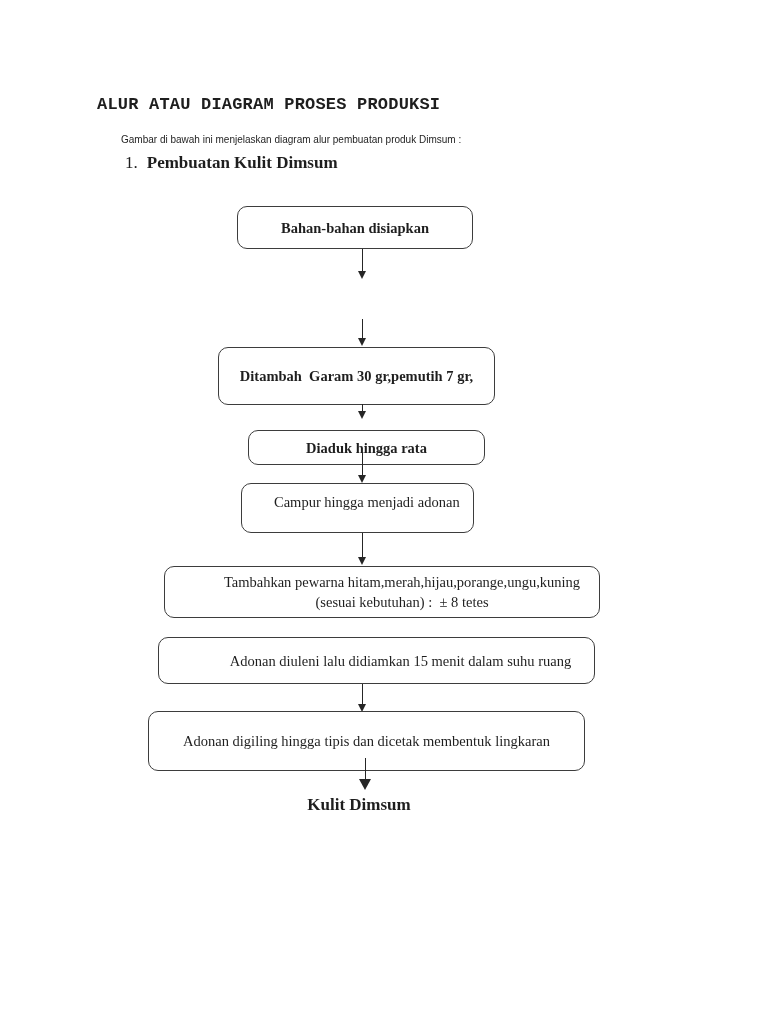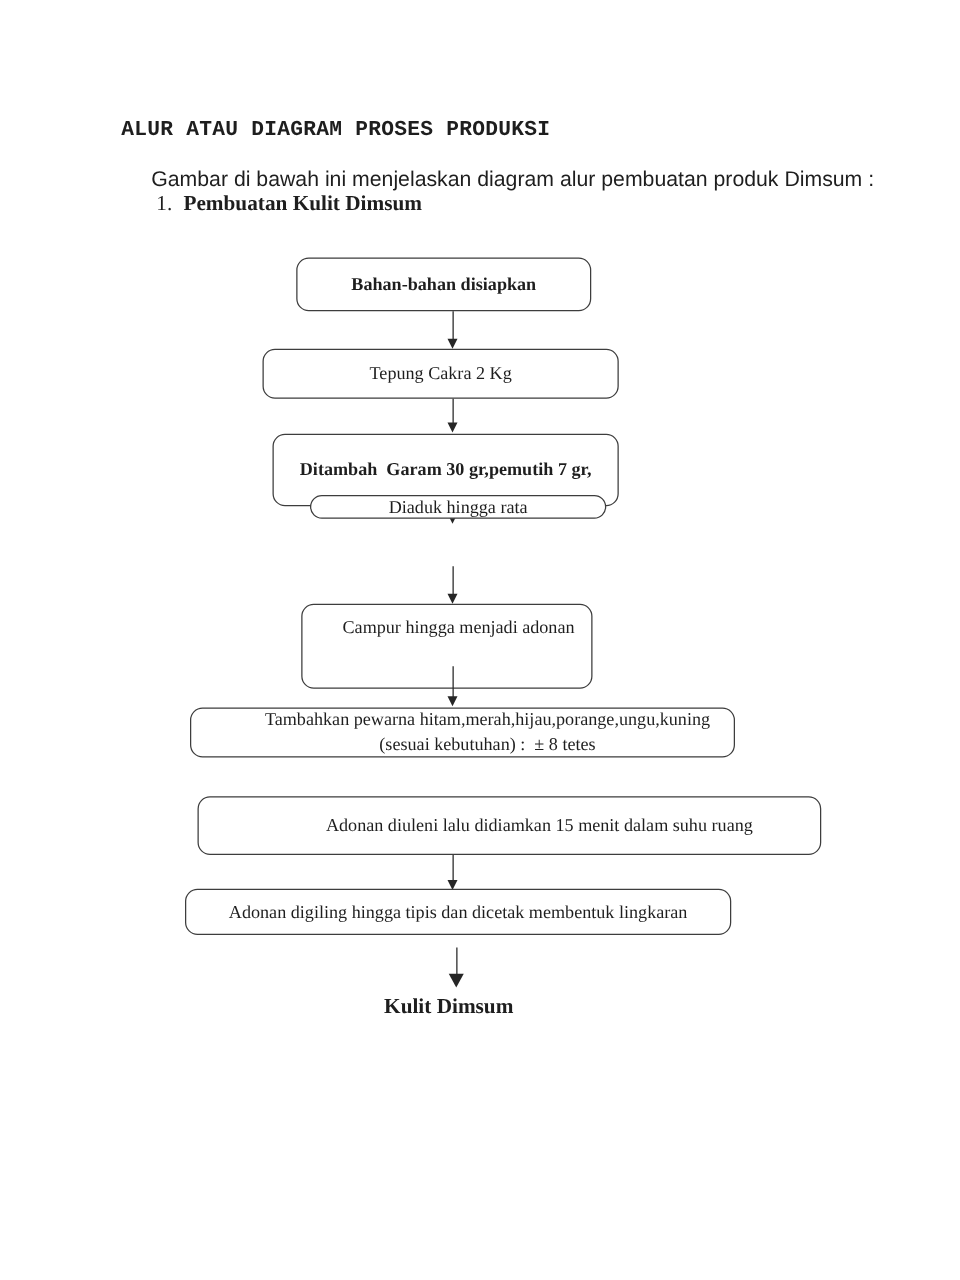--- a/index.html
+++ b/index.html
@@ -11,21 +11,21 @@
   .canvas{position:absolute;inset:0;background:var(--page_bg,#ffffff);}
   .title{
     position:absolute;left:97px;top:95px;
     font-family:Liberation Mono, monospace;
     font-weight:700;font-size:17px;letter-spacing:.2px;
     color:var(--text,#232323);white-space:nowrap;
   }
   .subtitle{
     position:absolute;left:121px;top:134px;
     font-family:"Liberation Sans", sans-serif;
-    font-size:17px;color:var(--text,#2a2a2a);white-space:nowrap;
+    font-size:10px;color:var(--text,#2a2a2a);white-space:nowrap;
   }
   .section{
     position:absolute;left:109px;top:153px;
     font-size:17px;color:var(--text,#161616);white-space:nowrap;margin-left:16px;
   }
   .section .num{font-weight:400;margin-right:9px;}
   .section .st{font-weight:700;}
   .fbox{
     position:absolute;box-sizing:border-box;background:#fff;
     border:1.4px solid var(--box_border,#3d3d3d);border-radius:10px;
@@ -71,71 +71,68 @@
 
   <div class="fbox" style="left:237px;top:206px;width:236px;height:43px;font-weight:bold;">
     <span class="line">Bahan-bahan disiapkan</span>
   </div>
 
   <div class="arrow" style="left:355px;top:249px;height:30px;">
     <div class="shaft"></div>
     <div class="head"></div>
   </div>
 
-  <div class="fbox" style="left:210px;top:279px;width:285px;height:40px;">
-    <span class="line">Tepung Cakra 2 Kg</span>
-  </div>
 
   <div class="arrow" style="left:355px;top:319px;height:27px;">
     <div class="shaft"></div>
     <div class="head"></div>
   </div>
 
   <div class="fbox" style="left:218px;top:347px;width:277px;height:58px;font-weight:bold;">
     <span class="line">Ditambah  Garam 30 gr,pemutih 7 gr,</span>
   </div>
 
   <div class="arrow" style="left:355px;top:404px;height:15px;">
     <div class="shaft"></div>
     <div class="head"></div>
   </div>
 
-  <div class="fbox" style="left:248px;top:396px;width:237px;height:19px;">
+  <div class="fbox" style="left:248px;top:430px;width:237px;height:35px;font-weight:bold;">
     <span class="line">Diaduk hingga rata</span>
   </div>
 
   <div class="arrow" style="left:355px;top:453px;height:30px;">
     <div class="shaft"></div>
     <div class="head"></div>
   </div>
 
-  <div class="fbox top-left" style="left:241px;top:483px;width:233px;height:68px;padding-left:32px;">
+  <div class="fbox top-left" style="left:241px;top:483px;width:233px;height:50px;padding-left:32px;">
     <span class="line">Campur hingga menjadi adonan</span>
   </div>
 
   <div class="arrow" style="left:355px;top:533px;height:32px;">
     <div class="shaft"></div>
     <div class="head"></div>
   </div>
 
-  <div class="fbox" style="left:152px;top:566px;width:436px;height:40px;padding-left:40px;">
+  <div class="fbox" style="left:164px;top:566px;width:436px;height:52px;padding-left:40px;">
     <span class="line">Tambahkan pewarna hitam,merah,hijau,porange,ungu,kuning</span>
     <span class="line">(sesuai kebutuhan) :  ± 8 tetes</span>
   </div>
 
-  <div class="fbox" style="left:158px;top:637px;width:499px;height:47px;padding-left:48px;">
+  <div class="fbox" style="left:158px;top:637px;width:437px;height:47px;padding-left:48px;">
     <span class="line">Adonan diuleni lalu didiamkan 15 menit dalam suhu ruang</span>
   </div>
 
   <div class="arrow" style="left:355px;top:684px;height:28px;">
     <div class="shaft"></div>
     <div class="head"></div>
   </div>
 
-  <div class="fbox" style="left:148px;top:711px;width:437px;height:37px;">
+  <div class="fbox" style="left:148px;top:711px;width:437px;height:60px;">
     <span class="line">Adonan digiling hingga tipis dan dicetak membentuk lingkaran</span>
   </div>
 
   <div class="arrow big" style="left:358px;top:758px;height:32px;">
     <div class="shaft"></div>
     <div class="head"></div>
   </div>
 
   <div class="result">Kulit Dimsum</div>
 

